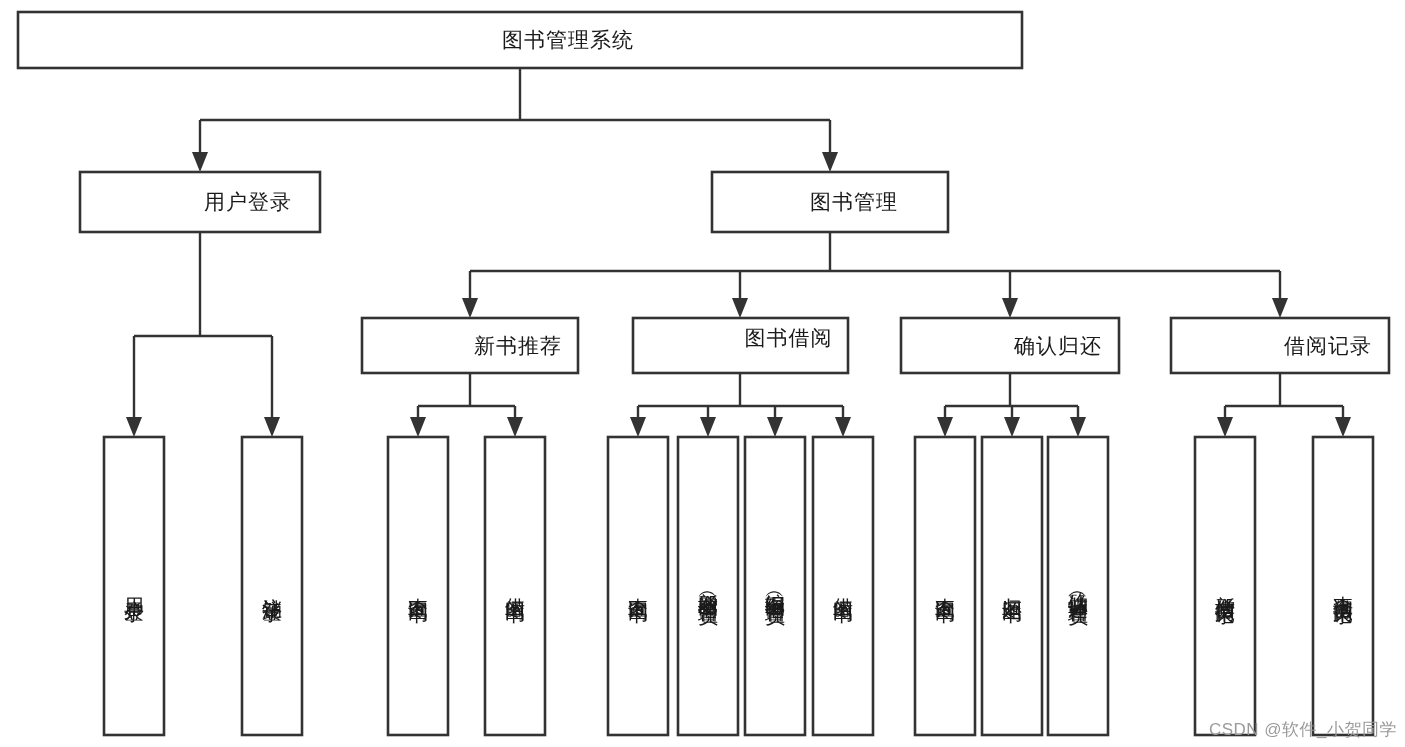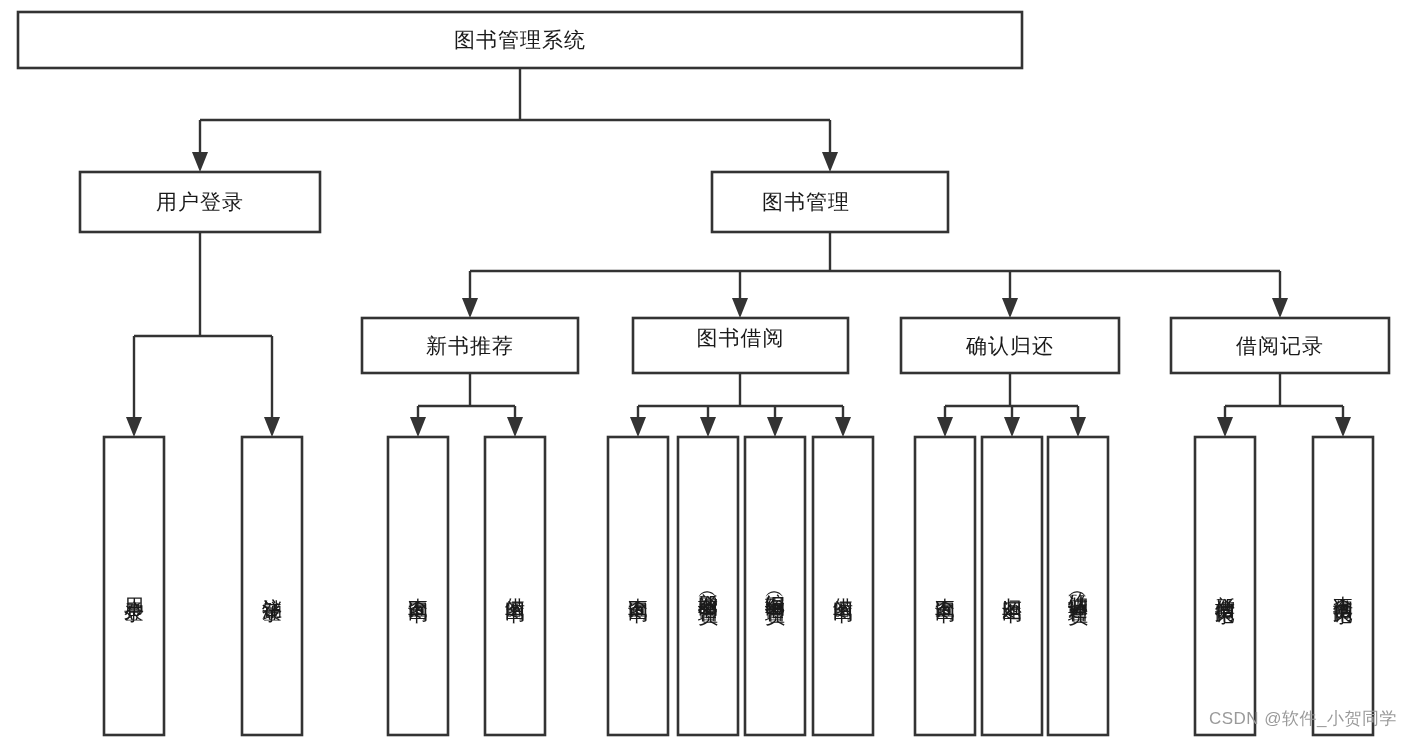--- a/index.html
+++ b/index.html
@@ -58,32 +58,33 @@
     color: #1a1a1a;
     letter-spacing: 2px;
     white-space: nowrap;
   }
   .hlabel-wrap {
     position: absolute;
     display: flex;
     align-items: center;
     justify-content: center;
     pointer-events: none;
+    padding-left: 48px;
   }
   .hlabel-text {
     font-family: "Liberation Sans", "DejaVu Sans", sans-serif;
     font-size: 21px;
     color: #1a1a1a;
     letter-spacing: 1px;
     white-space: nowrap;
   }
   .watermark {
     position: absolute;
     right: 8px;
-    bottom: 17px;
+    bottom: 6px;
     font-family: "Liberation Sans", "DejaVu Sans", sans-serif;
     font-size: 17px;
     color: #9a9a9a;
     letter-spacing: 0.5px;
     white-space: nowrap;
     pointer-events: none;
   }
 </style>
 </head>
 <body>

